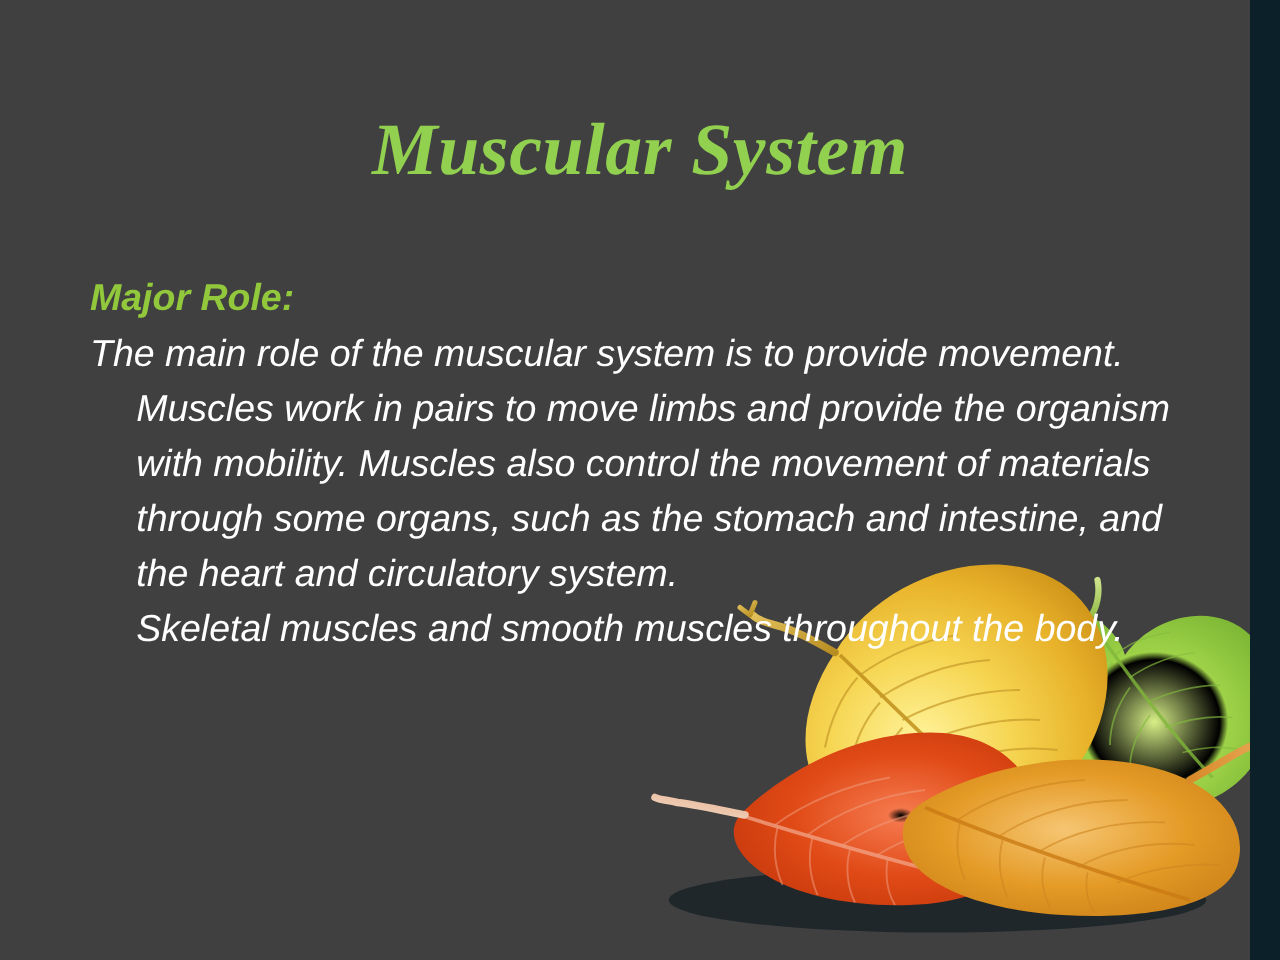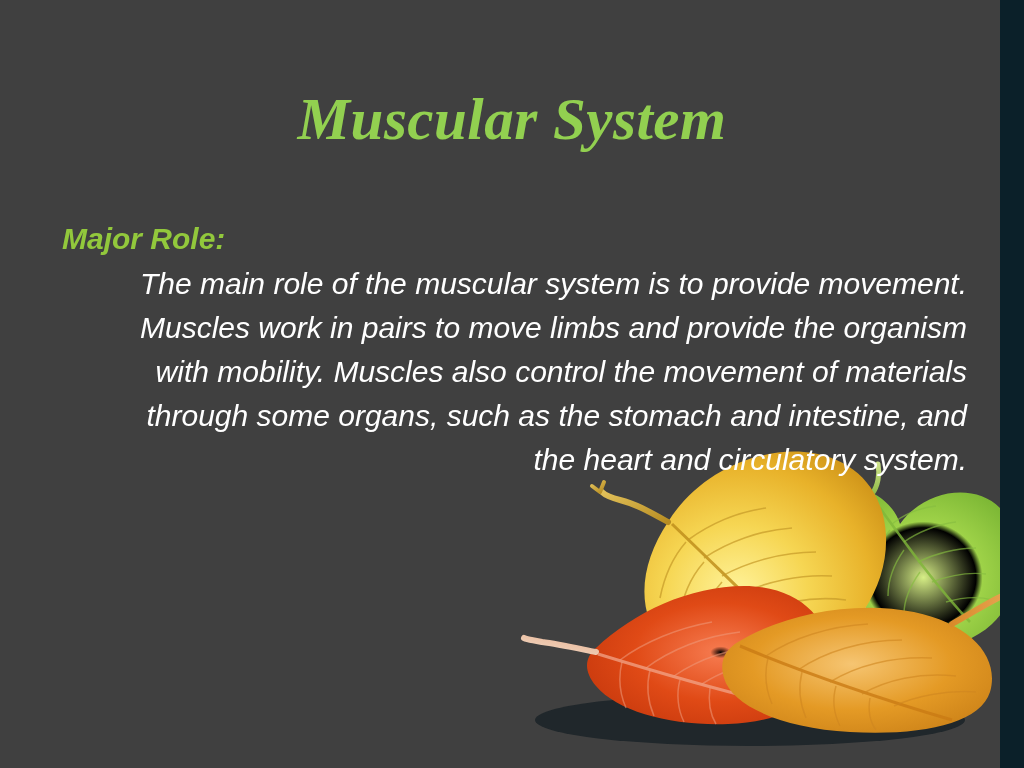--- a/index.html
+++ b/index.html
@@ -53,21 +53,21 @@
     line-height: 66px;
     letter-spacing: 0.5px;
     color: #92d050;
     z-index: 3;
     white-space: nowrap;
   }
 
   
   #body-block {
     position: absolute;
-    left: 62px;
+    left: 72px;
     top: 218px;
     width: 905px;
     z-index: 3;
   }
 
   .heading {
     font-family: "Liberation Sans", sans-serif;
     font-weight: bold;
     font-size: 30px;
     line-height: 42px;
@@ -77,21 +77,20 @@
 
   .para {
     font-family: "Liberation Sans", sans-serif;
     font-weight: normal;
     font-size: 30px;
     line-height: 44px;
     color: #ffffff;
     margin: 0;
     padding-left: 37px;
     text-indent: -37px;
-    text-align: right;
   }
 
   .para.indented {
     text-indent: 0;
   }
 
   #para-role {
     margin-top: 2px;
   }
 
@@ -248,16 +247,17 @@
 
   <div id="slide-title">Muscular System</div>
 
   <div id="body-block">
 
     <div class="heading" id="heading-role">Major Role:</div>
 
     <div class="para" id="para-role">The main role of the muscular system is to provide movement.  Muscles work in pairs to move limbs and provide the organism with mobility.  Muscles also control the movement of materials through some organs, such as the stomach and intestine, and the heart and circulatory system.</div>
 
 
+    <div class="para indented" id="para-organs">Skeletal muscles and smooth muscles throughout the body.</div>
 
   </div>
 
 </div>
 
 </body></html>

